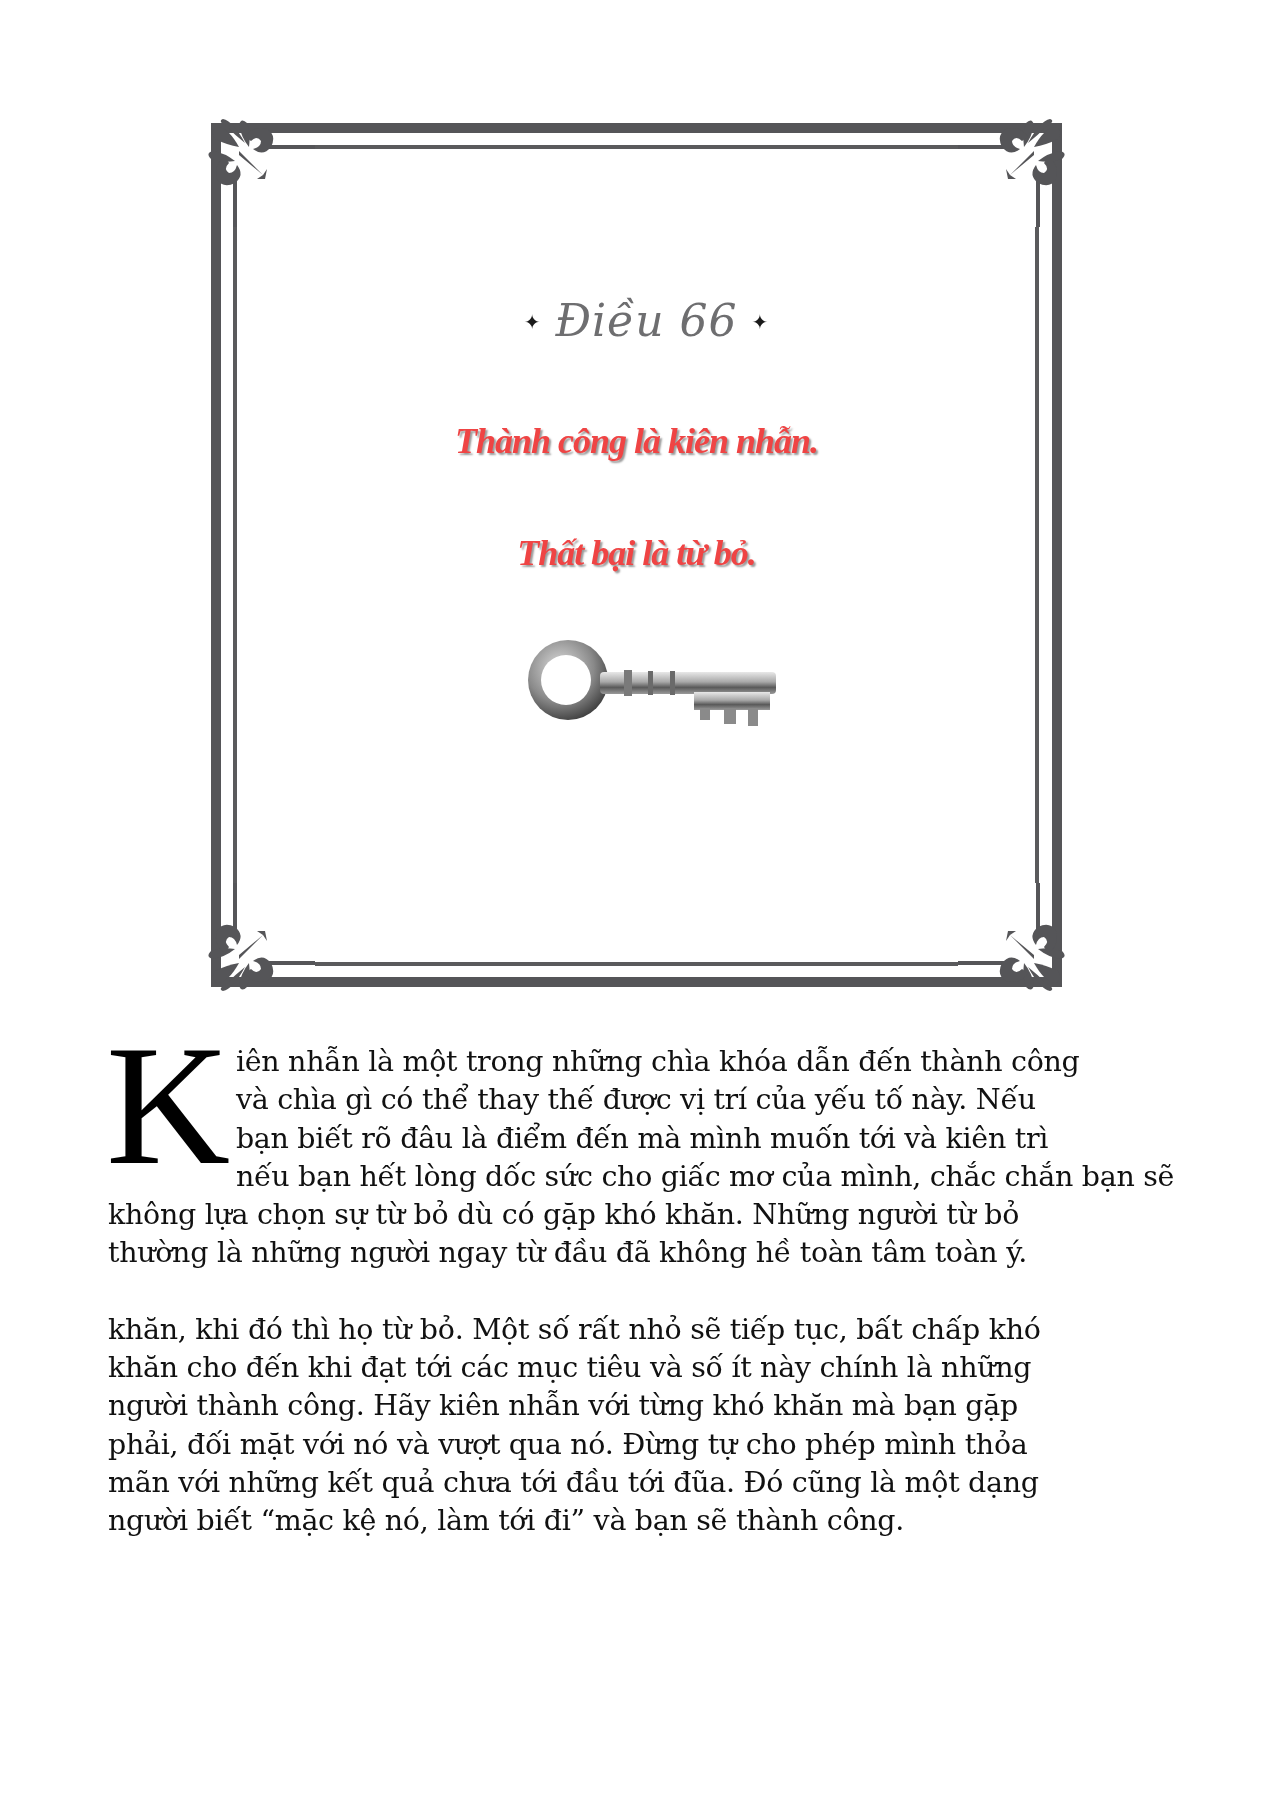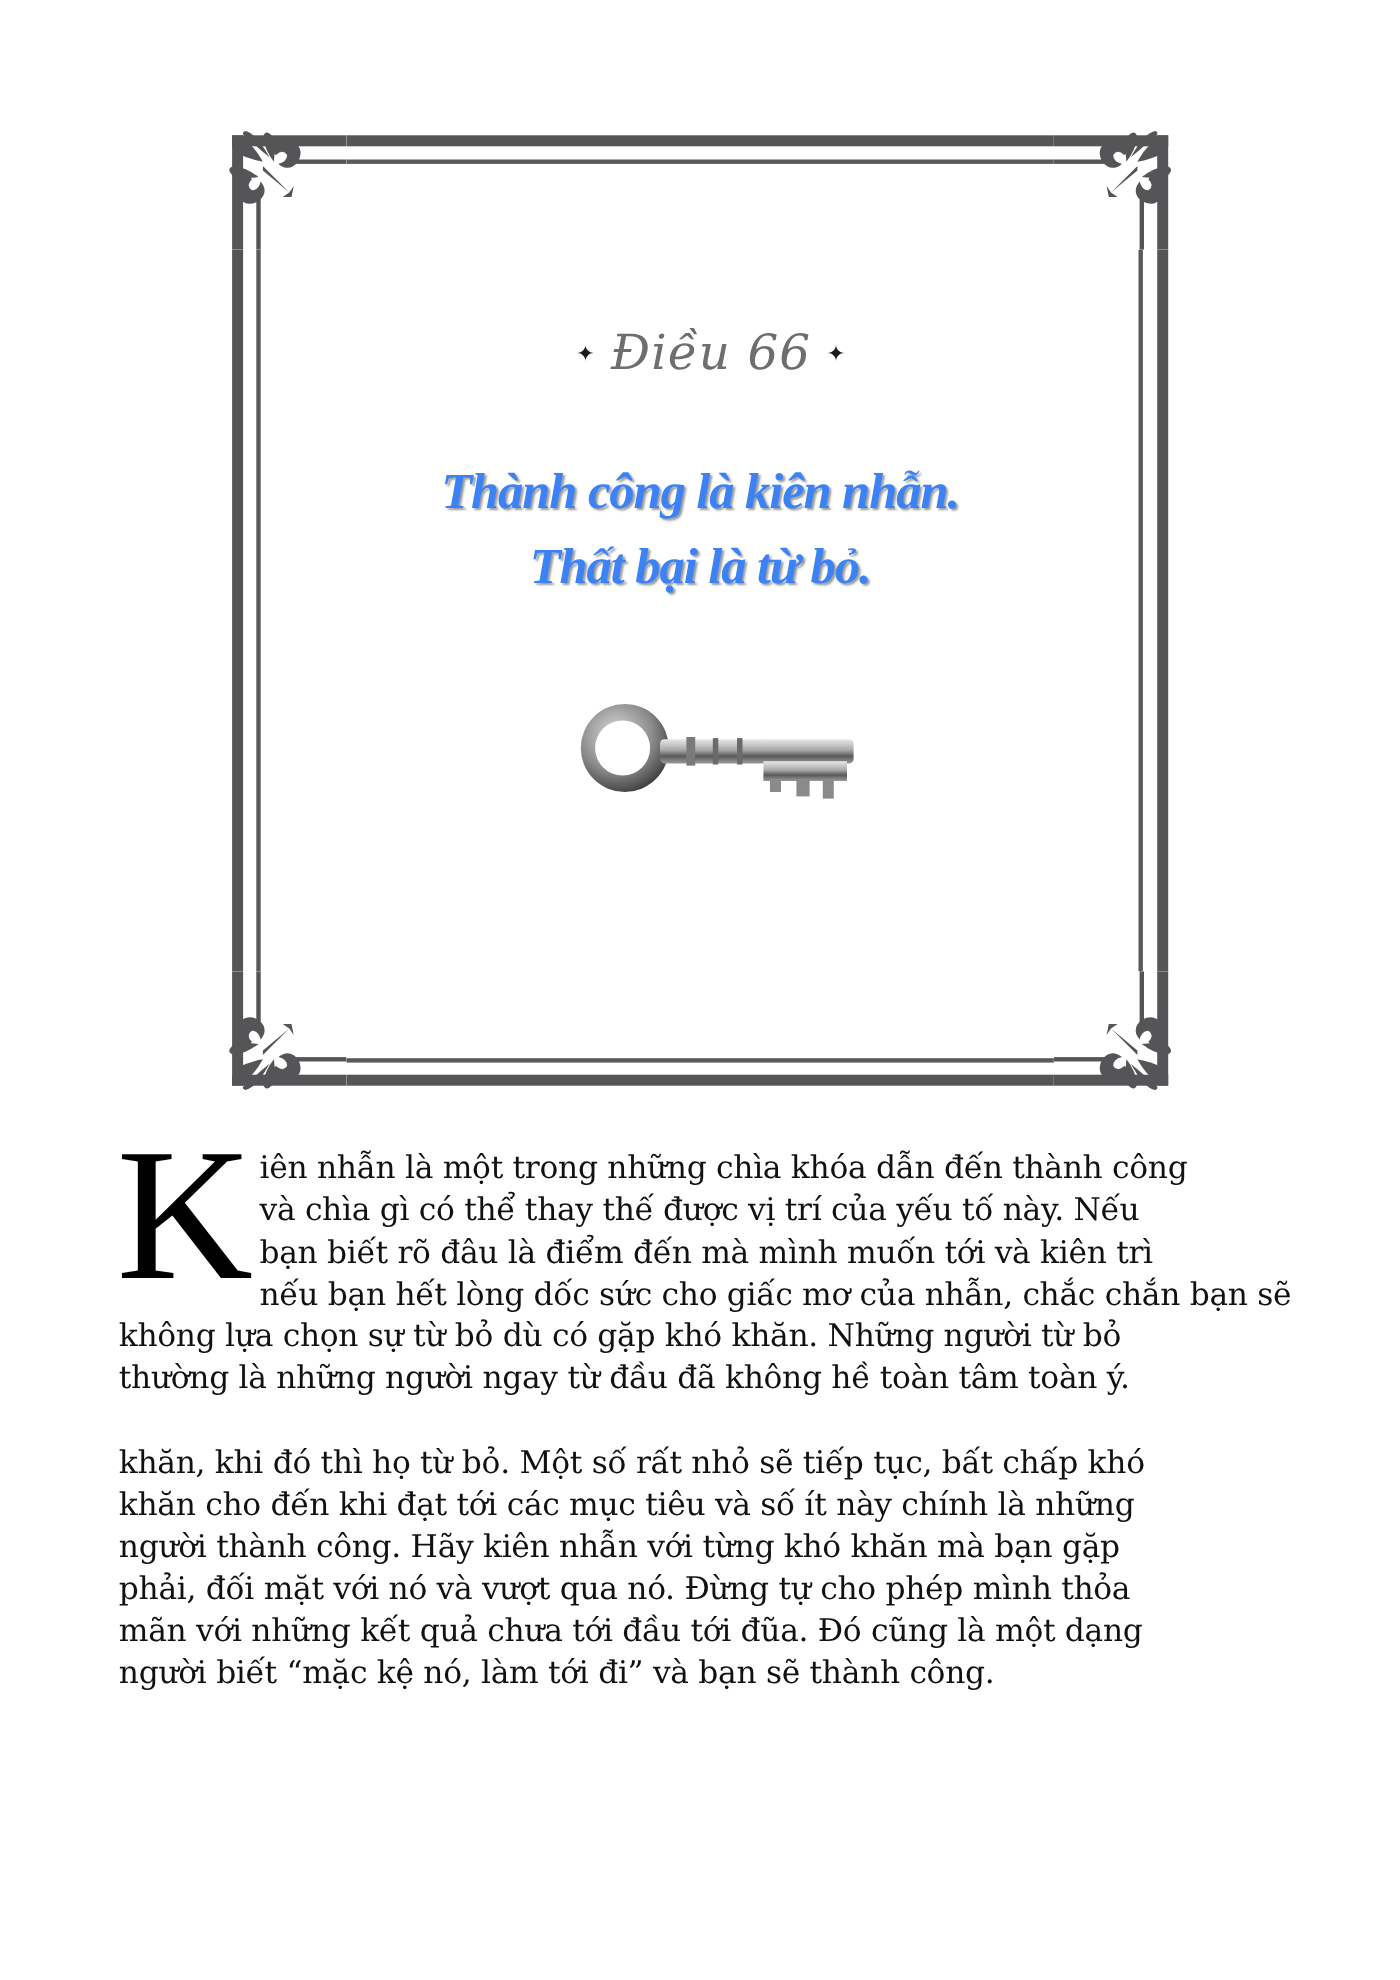--- a/index.html
+++ b/index.html
@@ -24,25 +24,25 @@
   .chapter {
     position:absolute; left:10px; width:1273px; top:294px; text-align:center;
     font-family:"DejaVu Serif", serif; font-style:italic; color:#6e6e70;
     font-size:44px; line-height:54px; letter-spacing:1px;
   }
   .chapter .diamond { display:inline-block; font-style:normal; color:#1a1a1a; font-size:20px; vertical-align:middle; margin:0 14px; position:relative; top:-3px; }
 
   .headline {
     position:absolute; left:0; width:1273px; text-align:center;
     font-family:"Liberation Serif", serif; font-style:italic; font-weight:bold;
-    color:#3b82f6; font-size:46px; letter-spacing:-1px;
+    color:#ef4444; font-size:36px; letter-spacing:-1px;
     text-shadow:2px 2px 2px #9a9a9a;
   }
   .headline.l1 { top:420px; }
-  .headline.l2 { top:488px; }
+  .headline.l2 { top:532px; }
 
   .key { position:absolute; left:520px; top:628px; width:260px; height:110px; }
 
   .body-text {
     position:absolute; left:108px; width:1060px; top:1043px;
     font-family:"DejaVu Serif", serif; font-size:28.5px; line-height:38.3px;
     color:#111111; letter-spacing:-0.3px;
   }
   .body-text p { margin:0; }
   .dropcap {
@@ -163,21 +163,21 @@
     <rect x="228" y="80" width="10" height="18" fill="#8a8a8a"></rect>
   </svg>
 </div>
 
 <div class="body-text">
   <p>
     <span class="dropcap">K</span>
     <span class="line">iên nhẫn là một trong những chìa khóa dẫn đến thành công</span>
     <span class="line">và chìa gì có thể thay thế được vị trí của yếu tố này. Nếu</span>
     <span class="line">bạn biết rõ đâu là điểm đến mà mình muốn tới và kiên trì</span>
-    <span class="line">nếu bạn hết lòng dốc sức cho giấc mơ của nhẫn, chắc chắn bạn sẽ</span>
+    <span class="line">nếu bạn hết lòng dốc sức cho giấc mơ của mình, chắc chắn bạn sẽ</span>
     <span class="line">không lựa chọn sự từ bỏ dù có gặp khó khăn. Những người từ bỏ</span>
     <span class="line">thường là những người ngay từ đầu đã không hề toàn tâm toàn ý.</span>
   </p>
   <p class="para2">
     <span class="line" style="text-indent:0">khăn, khi đó thì họ từ bỏ. Một số rất nhỏ sẽ tiếp tục, bất chấp khó</span>
     <span class="line" style="text-indent:0">khăn cho đến khi đạt tới các mục tiêu và số ít này chính là những</span>
     <span class="line" style="text-indent:0">người thành công. Hãy kiên nhẫn với từng khó khăn mà bạn gặp</span>
     <span class="line" style="text-indent:0">phải, đối mặt với nó và vượt qua nó. Đừng tự cho phép mình thỏa</span>
     <span class="line" style="text-indent:0">mãn với những kết quả chưa tới đầu tới đũa. Đó cũng là một dạng</span>
     <span class="line" style="text-indent:0">người biết “mặc kệ nó, làm tới đi” và bạn sẽ thành công.</span>

